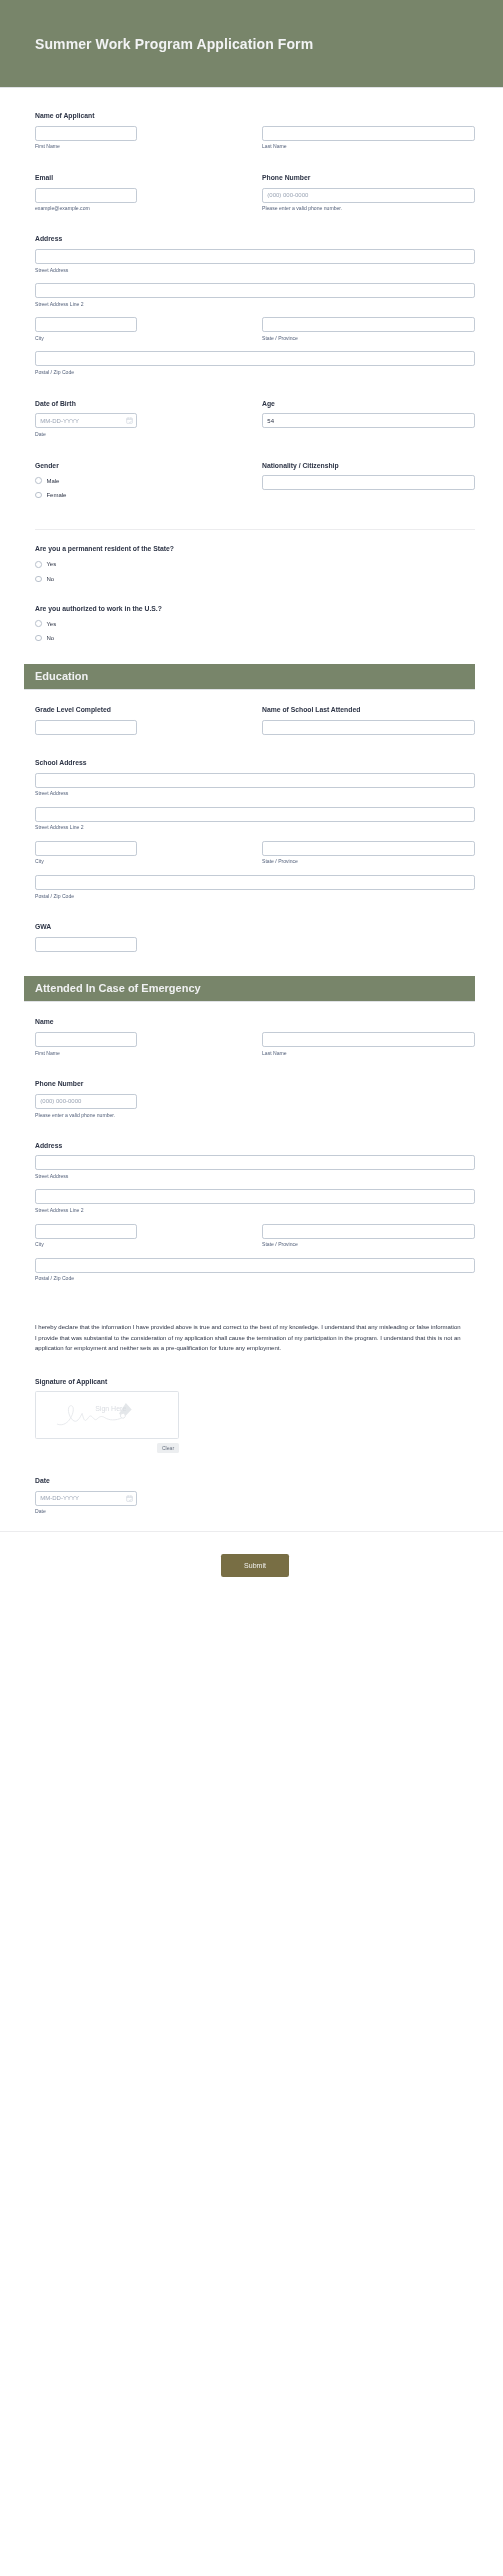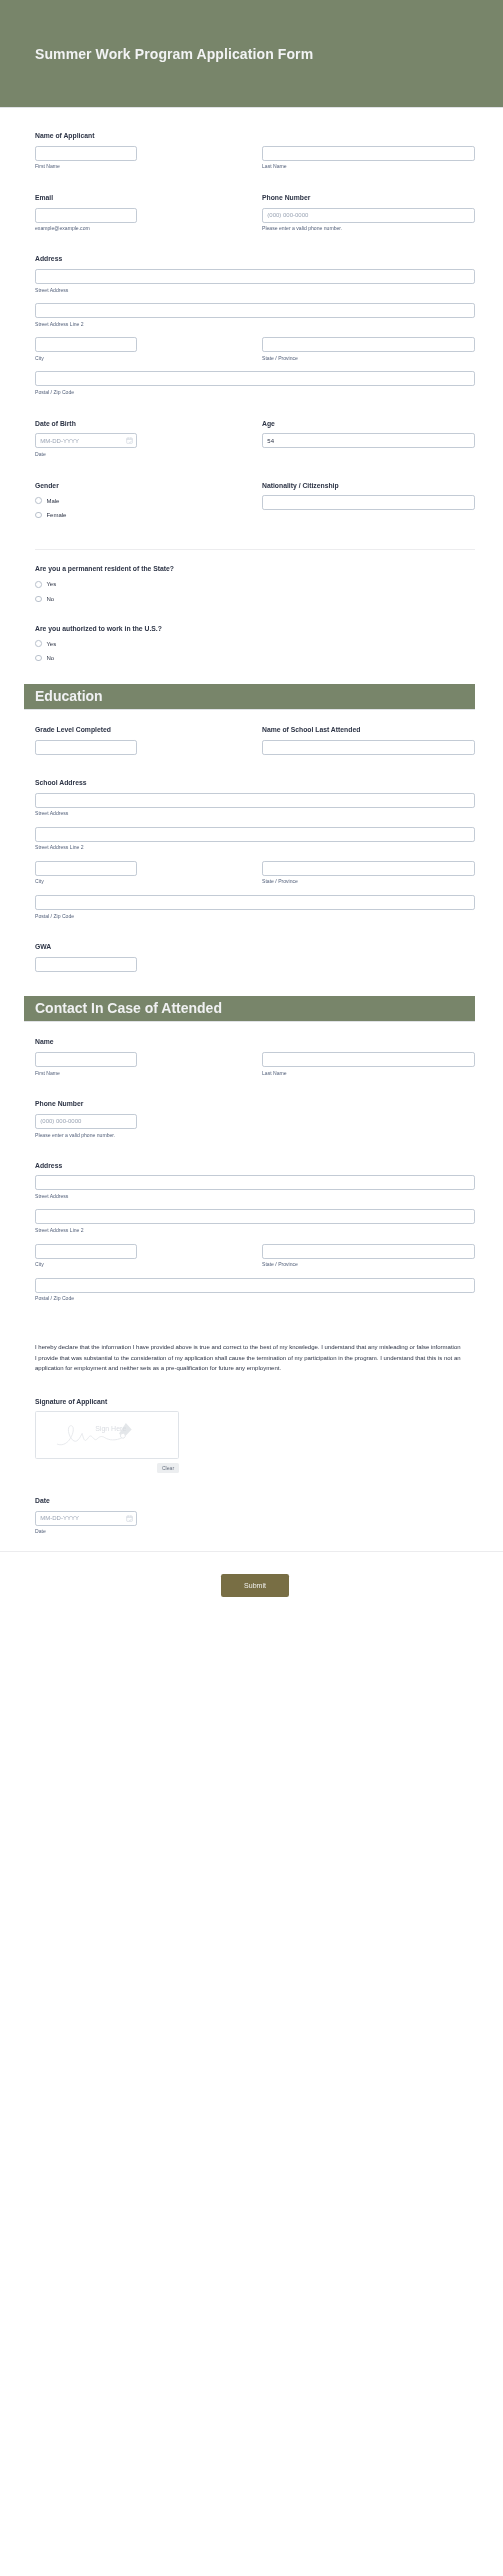--- a/index.html
+++ b/index.html
@@ -9,21 +9,21 @@
     background:#ffffff;
     font-family:"Liberation Sans", sans-serif;
     color:#2c3345;
     -webkit-font-smoothing:antialiased;
   }
   .page { width:504px; position:relative; background:#fff; }
 
   
   .form-header {
     background:#78856a;
-    height:108px;
+    height:88px;
     display:flex; align-items:center;
     padding:0 0 0 35px;
     border-bottom:0.5px solid #e0e2e6;
   }
   .form-header h1 {
     margin:0;
     font-size:14px;
     font-weight:bold;
     color:#f2f3f4;
     letter-spacing:0.1px;
@@ -36,21 +36,21 @@
     background:#78856a;
     height:26px;
     margin:0 0 0 -10.8px;
     width:calc(100% + 10.8px);
     display:flex; align-items:center;
     padding-left:10.8px;
     border-bottom:0.5px solid #e0e2e6;
   }
   .section-band h2 {
     margin:0;
-    font-size:14px;
+    font-size:11px;
     font-weight:bold;
     color:#f0f1f2;
   }
 
   .field-block { margin-bottom:0; }
   .field-label {
     font-size:6.8px;
     font-weight:bold;
     color:#2c3345;
     margin-bottom:4.9px;
@@ -398,21 +398,21 @@
     <div class="field-block">
       <div class="field-label">GWA</div>
       <div style="width:102px;">
         <input class="inp" type="text" style="">
       </div>
     </div>
 
     <div class="spacer-lg"></div>
 
     <div class="section-band">
-      <h2>Contact In Case of Attended</h2>
+      <h2>Attended In Case of Emergency</h2>
     </div>
 
     <div class="spacer-md"></div>
 
     <div class="field-block">
       <div class="field-label">Name</div>
       <div class="two-col">
         <div class="left">
           <input class="inp" type="text" style="">
           <div class="sub-label">First Name</div>

